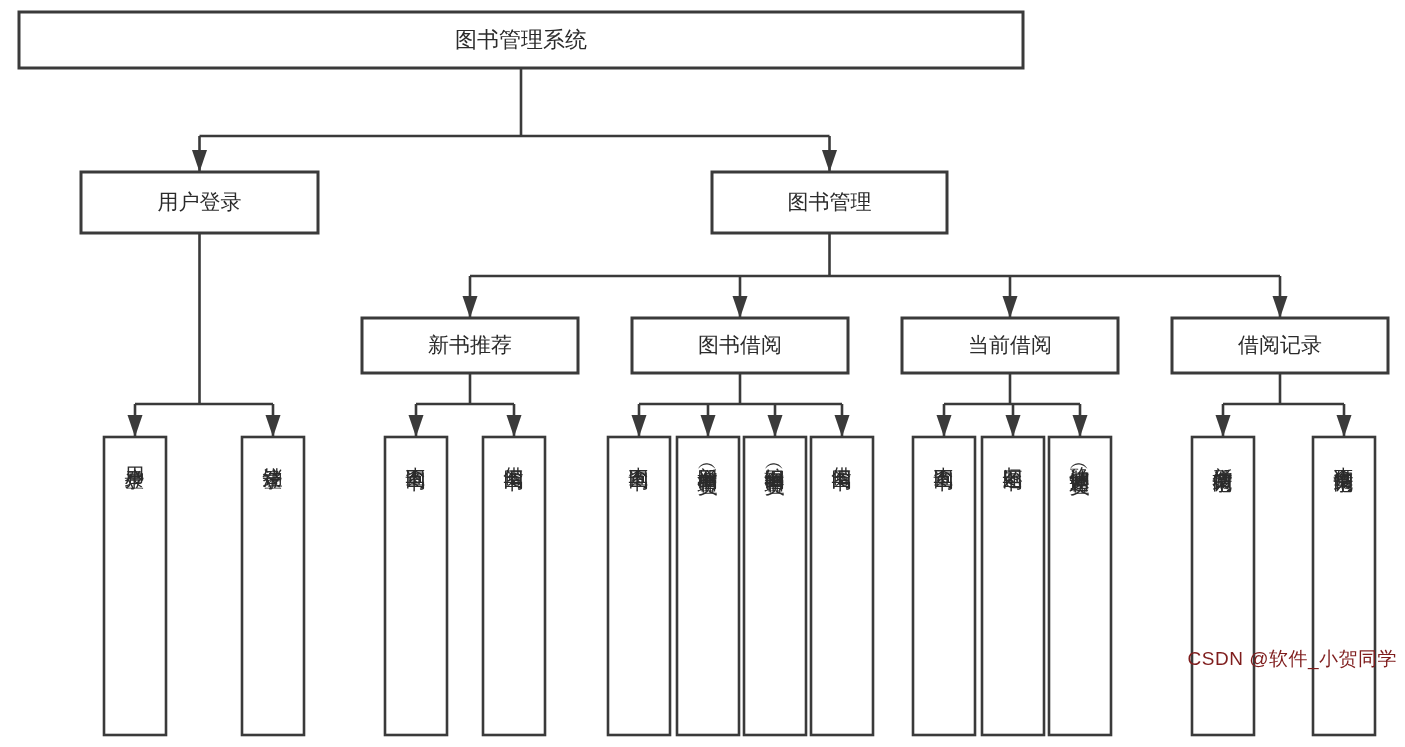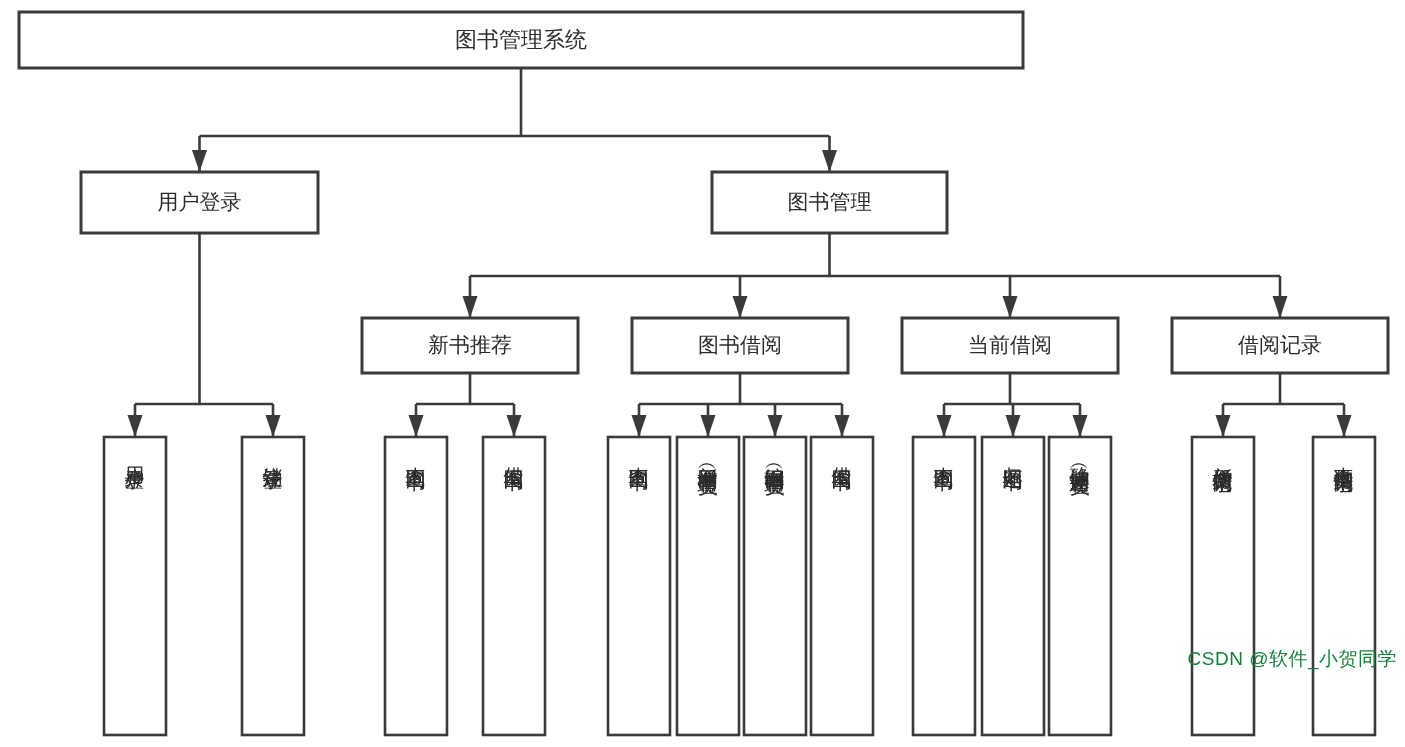--- a/index.html
+++ b/index.html
@@ -73,21 +73,21 @@
     left: 0; top: 0;
     width: 1405px; height: 747px;
     pointer-events: none;
   }
   .watermark {
     position: absolute;
     right: 8px;
     bottom: 4px;
     font-family: "Liberation Sans", "DejaVu Sans", sans-serif;
     font-size: 19px;
-    color: #15803d;
+    color: #7f1d1d;
     letter-spacing: 0.5px;
     white-space: nowrap;
   }
 </style>
 </head>
 <body>
 
 <div id="diagram-root">
   <svg class="flow" viewBox="0 0 1405 747">
     <g id="connectors">

